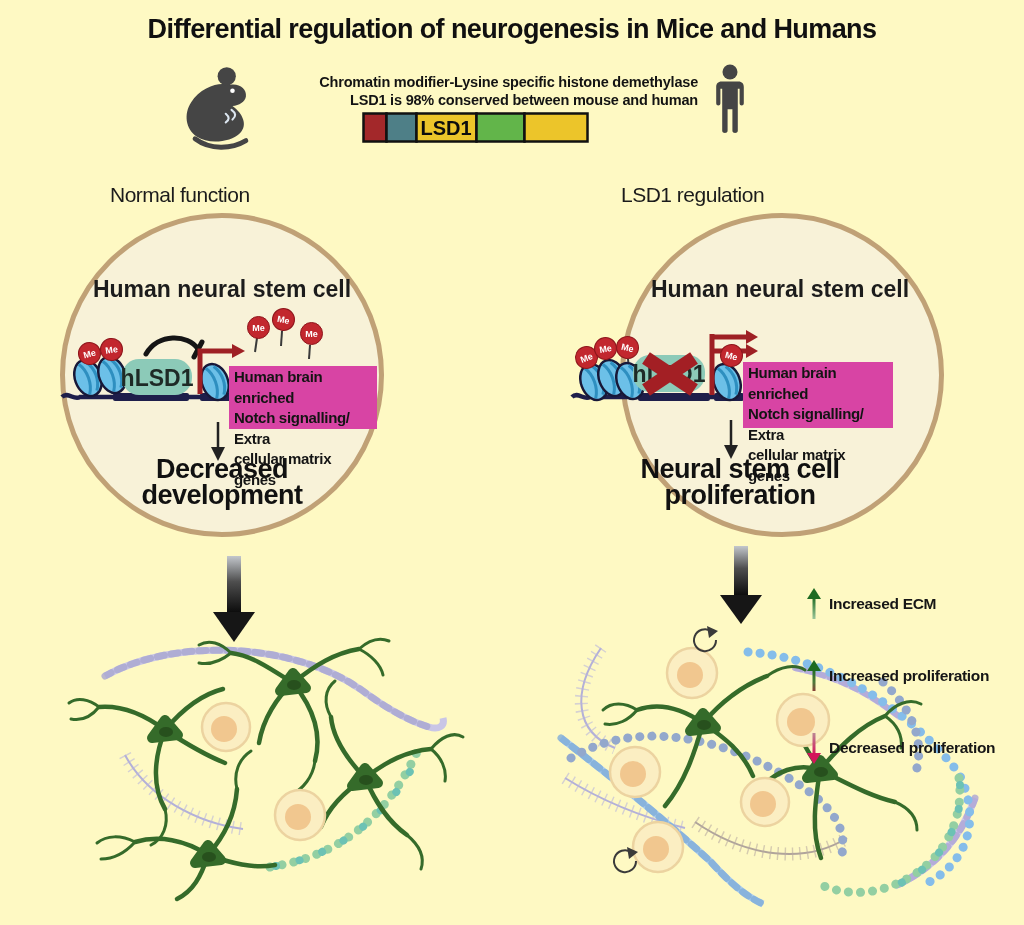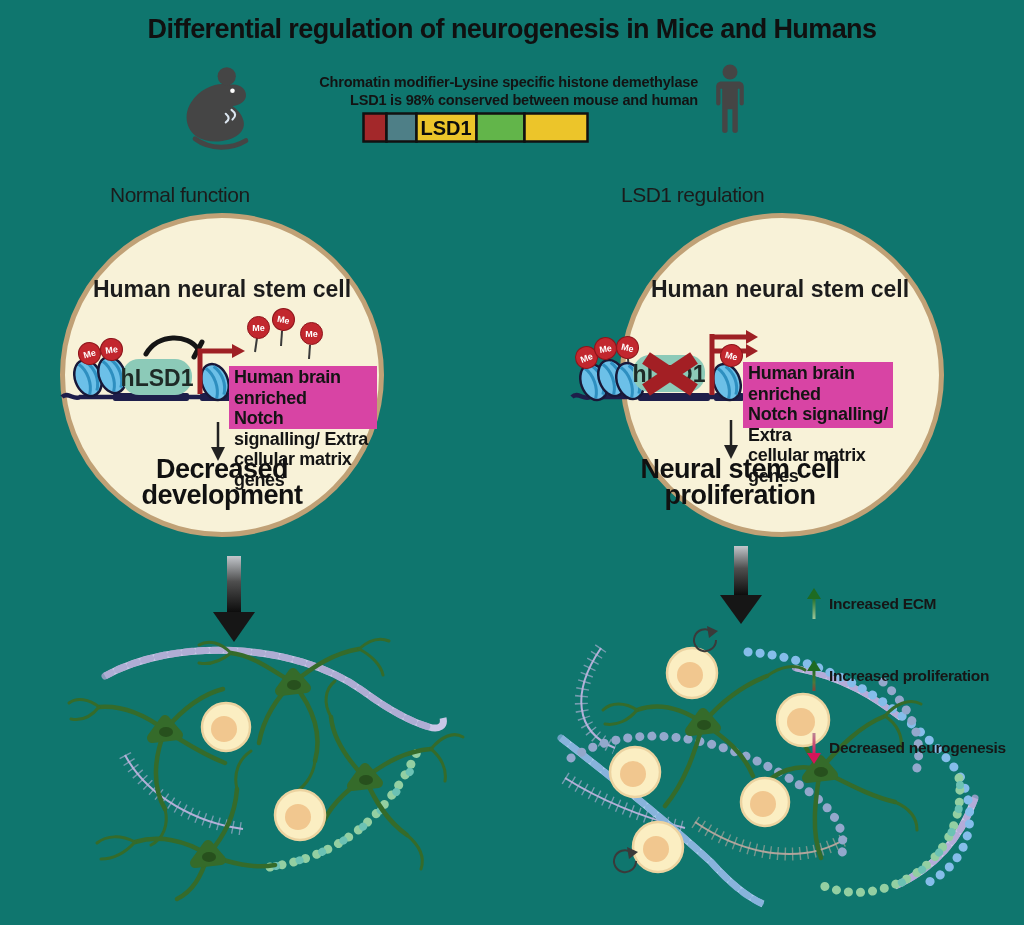--- a/index.html
+++ b/index.html
@@ -1,28 +1,28 @@
 <!DOCTYPE html>
 <html><head>
 <meta charset="utf-8">
 <style>
   html,body{margin:0;padding:0;}
   body{font-family:"Liberation Sans",sans-serif;}
-  .canvas{position:relative;width:1024px;height:925px;background:#0f766e;overflow:hidden;}
+  .canvas{position:relative;width:1024px;height:925px;background:#fef9c3;overflow:hidden;}
   .abs{position:absolute;}
   .title{top:14px;left:0;width:1024px;text-align:center;font-size:27px;font-weight:bold;
          color:#101010;letter-spacing:-0.6px;z-index:3;}
   .conserv{top:74px;left:268px;width:430px;text-align:right;font-size:14.5px;font-weight:bold;
            color:#131313;line-height:17.5px;letter-spacing:-0.2px;z-index:3;}
   .panel-label{top:183px;width:220px;text-align:left;font-size:21px;color:#1b1b1b;
                letter-spacing:-0.5px;z-index:3;}
   .cell-circle{width:324px;height:324px;border-radius:50%;background:#f8f2d8;
                border:5px solid #c0a176;box-sizing:border-box;top:213px;z-index:1;}
   .cell-title{top:276px;text-align:center;font-size:23px;font-weight:bold;color:#1c1c1c;z-index:3;}
-  .gene-box{background:#d844a4;color:#141414;font-size:18px;font-weight:bold;line-height:20.5px;
+  .gene-box{background:#d844a4;color:#141414;font-size:15px;font-weight:bold;line-height:20.5px;
             padding:1px 5px;box-sizing:border-box;z-index:4;letter-spacing:-0.3px;}
   .me-badge{width:23px;height:23px;border-radius:50%;background:#c2272e;color:#fff;
             font-size:9px;font-weight:bold;display:flex;align-items:center;justify-content:center;
             z-index:5;border:1px solid #8e161c;box-sizing:border-box;}
   .outcome{text-align:center;font-size:27px;font-weight:bold;color:#111;line-height:26px;
            letter-spacing:-0.5px;z-index:3;}
   .legend{top:548px;left:806px;width:215px;z-index:3;}
   .legend-row{display:flex;align-items:center;height:32px;margin-bottom:3px;margin-top:40px;}
   .legend-label{font-size:15.5px;font-weight:bold;color:#161616;margin-left:7px;letter-spacing:-0.3px;}
   svg{display:block;}
@@ -227,21 +227,21 @@
       <svg width="16" height="32" viewBox="0 0 16 32">
         <defs>
             <linearGradient id="lg3" x1="0" y1="0" x2="0" y2="1">
           <stop offset="0" stop-color="#bb8794"></stop>
               <stop offset="1" stop-color="#d4145a"></stop>
             </linearGradient>
           </defs>
         <rect x="6.5" y="1" width="3" height="22" fill="url(#lg3)"></rect>
         <polygon points="8,32 1,21 15,21" fill="#d4145a"></polygon>
       </svg>
-      <span class="legend-label">Decreased neurogenesis</span>
+      <span class="legend-label">Decreased proliferation</span>
     </div>
   </div>
 
   <svg class="abs" style="top:633px;left:63px;" width="432" height="278" viewBox="0 0 432 278">
     <g>
       <path d="M42,43 C110,5 230,8 300,58 C330,80 352,90 366,94 c10,3 16,-1 14,-9" fill="none" stroke="#c9c6e6" stroke-width="7"></path>
       <path d="M42,43 C110,5 230,8 300,58 C330,80 352,90 366,94" fill="none" stroke="#a9a6cf" stroke-width="7" stroke-dasharray="7 7" stroke-linecap="round" opacity="0.8"></path>
     </g>
     <g>
       <path d="M62,122 C85,165 135,190 180,196" fill="none" stroke="#b3b0d8" stroke-width="2"></path>

